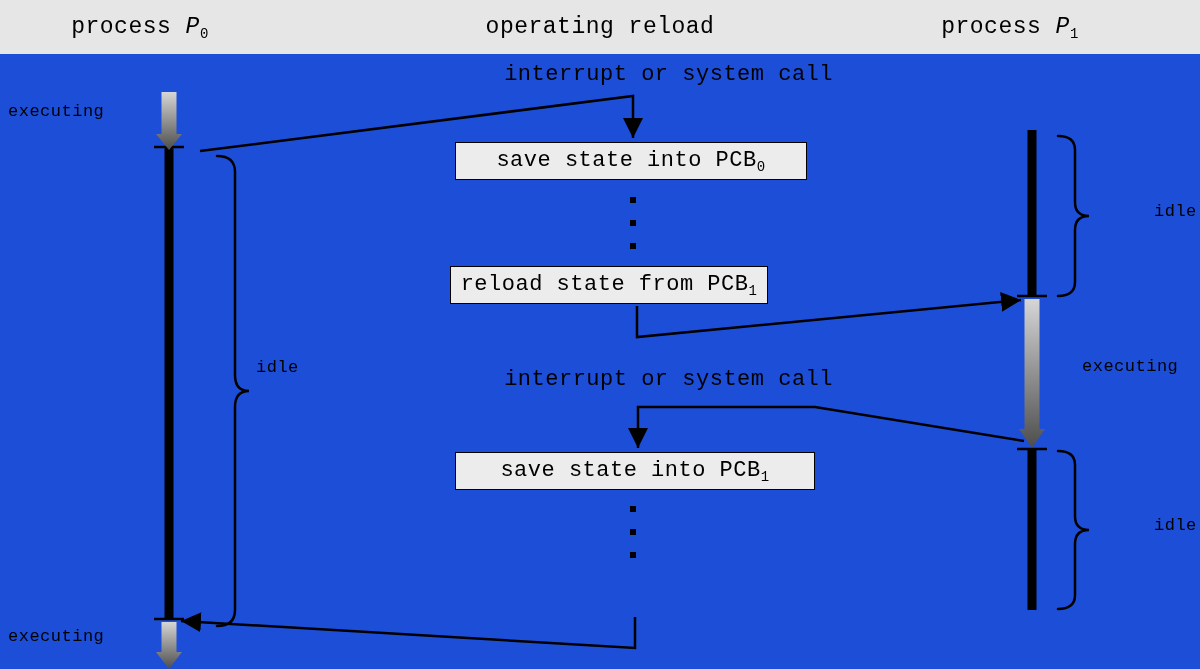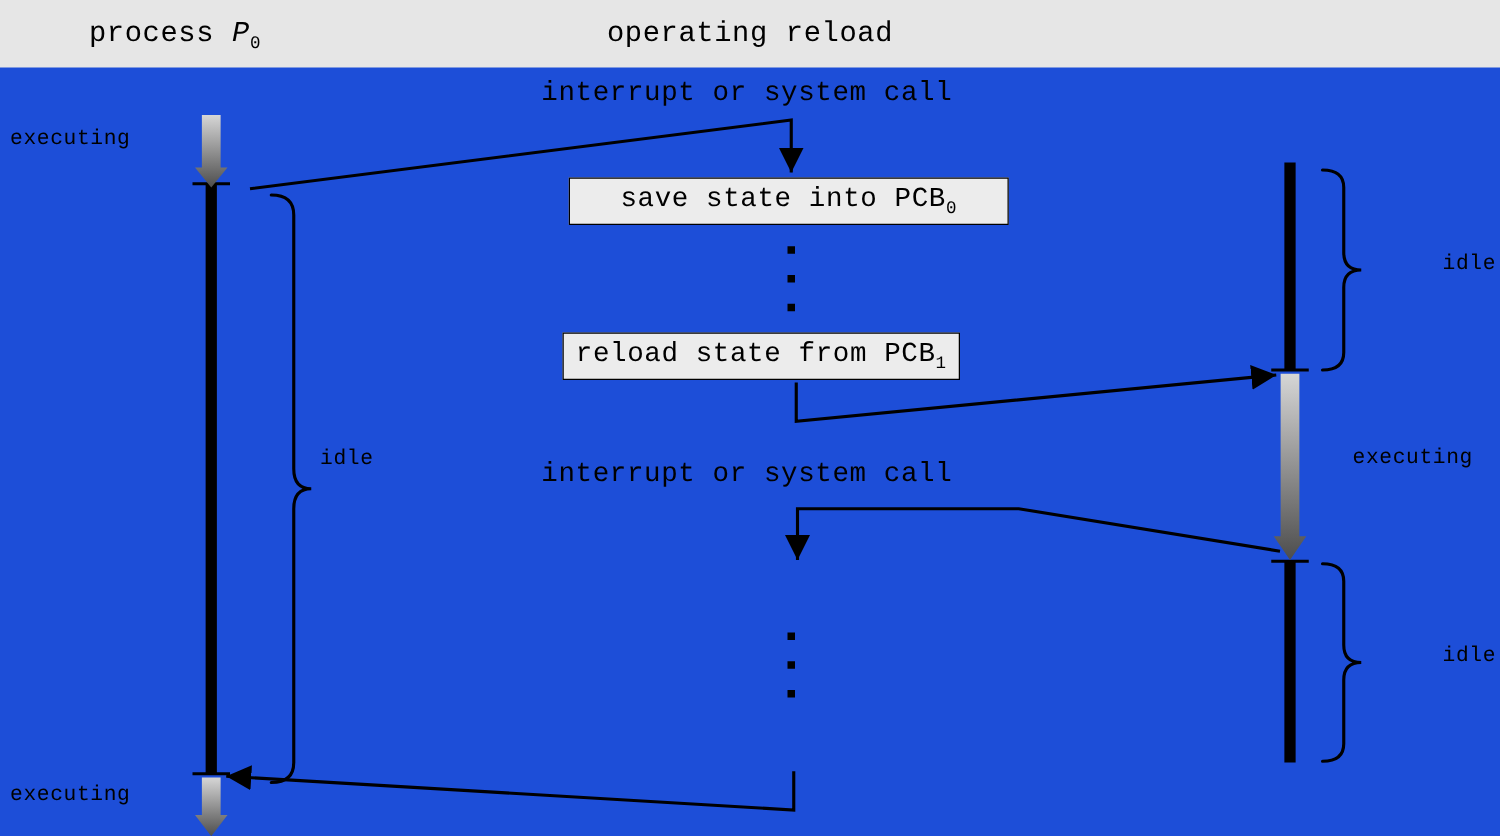--- a/index.html
+++ b/index.html
@@ -13,21 +13,21 @@
   }
   .hcol{
     position:absolute;top:14px;text-align:center;font-size:23px;letter-spacing:.5px;
   }
   .hcol i{font-style:italic;}
   sub{font-size:14px;vertical-align:-5px;}
   .label{
     position:absolute;font-size:17px;letter-spacing:.5px;white-space:nowrap;
   }
   .center-label{
-    position:absolute;text-align:left;font-size:22px;letter-spacing:.5px;
+    position:absolute;text-align:right;font-size:22px;letter-spacing:.5px;
   }
   .os-box{
     position:absolute;height:38px;box-sizing:border-box;
     background:var(--box-bg,#ececec);border:1.5px solid #000;
     display:flex;align-items:center;justify-content:center;
     font-size:22px;letter-spacing:.5px;
   }
   .dots{
     position:absolute;left:630px;display:flex;flex-direction:column;gap:17px;
   }
@@ -35,20 +35,21 @@
   svg{position:absolute;top:0;left:0;pointer-events:none;}
 </style>
 </head>
 <body>
 
 <div class="diagram">
 
   <div class="header">
     <div class="hcol" style="left:30px;width:220px"><span>process </span><i>P</i><sub>0</sub></div>
     <div class="hcol" style="left:450px;width:300px"><span>operating reload</span><i></i><sub></sub></div>
+    <div class="hcol" style="left:900px;width:220px"><span>process </span><i>P</i><sub>1</sub></div>
   </div>
 
   <svg width="1200" height="669" viewBox="0 0 1200 669">
     <defs>
       <linearGradient id="grayGrad" x1="0" y1="0" x2="0" y2="1">
         <stop offset="0" stop-color="#d6d6d6"></stop>
         <stop offset="1" stop-color="#4d4d4d"></stop>
       </linearGradient>
       <marker id="arrow" viewBox="0 0 10 10" refX="10" refY="5" markerWidth="8" markerHeight="8" orient="auto-start-reverse">
         <path d="M0,0 L10,5 L0,10 z" fill="#000"></path>
@@ -88,20 +89,23 @@
   <div class="label" style="left:1082px;top:357px">executing</div>
   <div class="label" style="left:1154px;top:202px">idle</div>
   <div class="label" style="left:1154px;top:516px">idle</div>
 
   <div class="os-box" style="left:455px;top:142px;width:352px">
       <span><span>save state into PCB</span><sub>0</sub></span>
     </div>
   <div class="os-box" style="left:450px;top:266px;width:318px">
       <span><span>reload state from PCB</span><sub>1</sub></span>
     </div>
+  <div class="os-box" style="left:455px;top:452px;width:360px">
+      <span><span>save state into PCB</span><sub>1</sub></span>
+    </div>
 
   <div class="dots" style="top:197px">
     <div class="dot"></div>
     <div class="dot"></div>
     <div class="dot"></div>
   </div>
   <div class="dots" style="top:506px">
     <div class="dot"></div>
     <div class="dot"></div>
     <div class="dot"></div>

